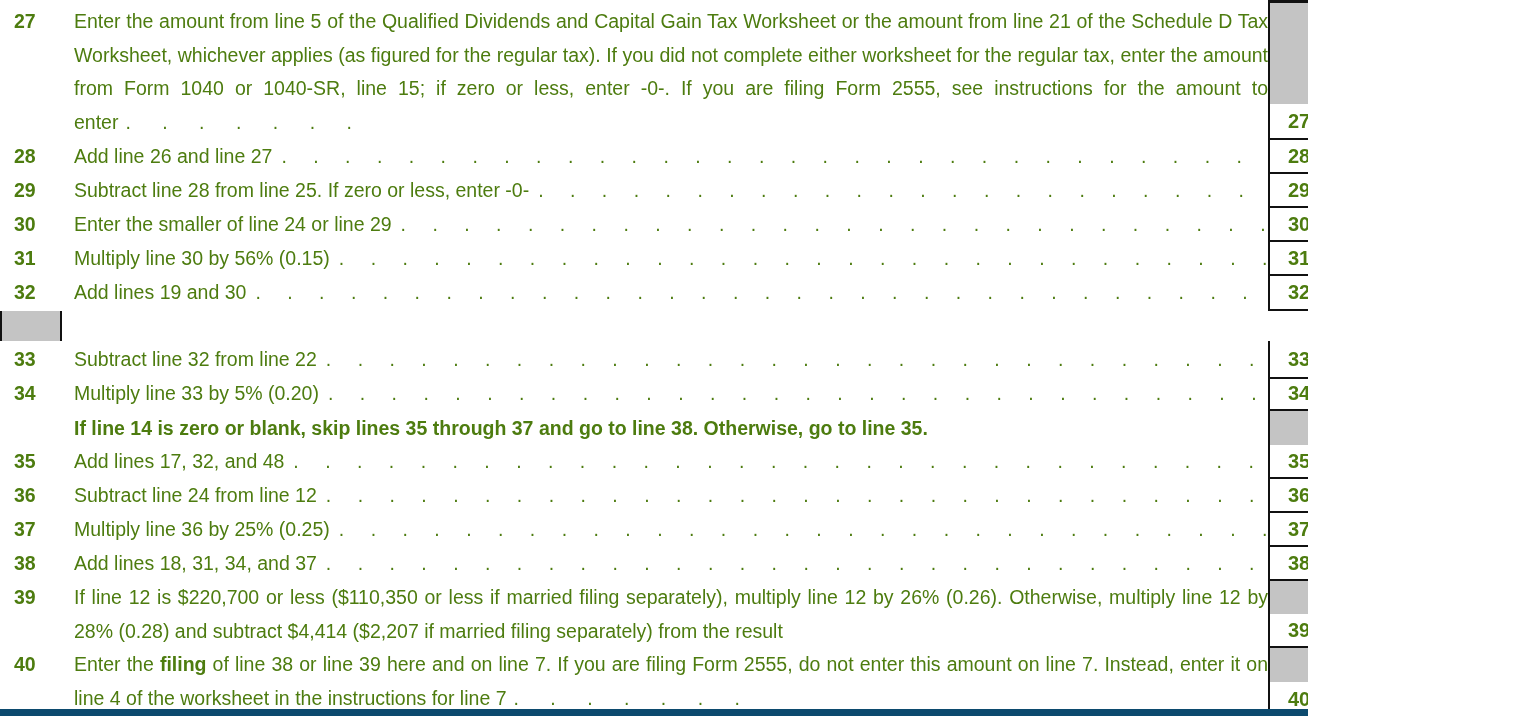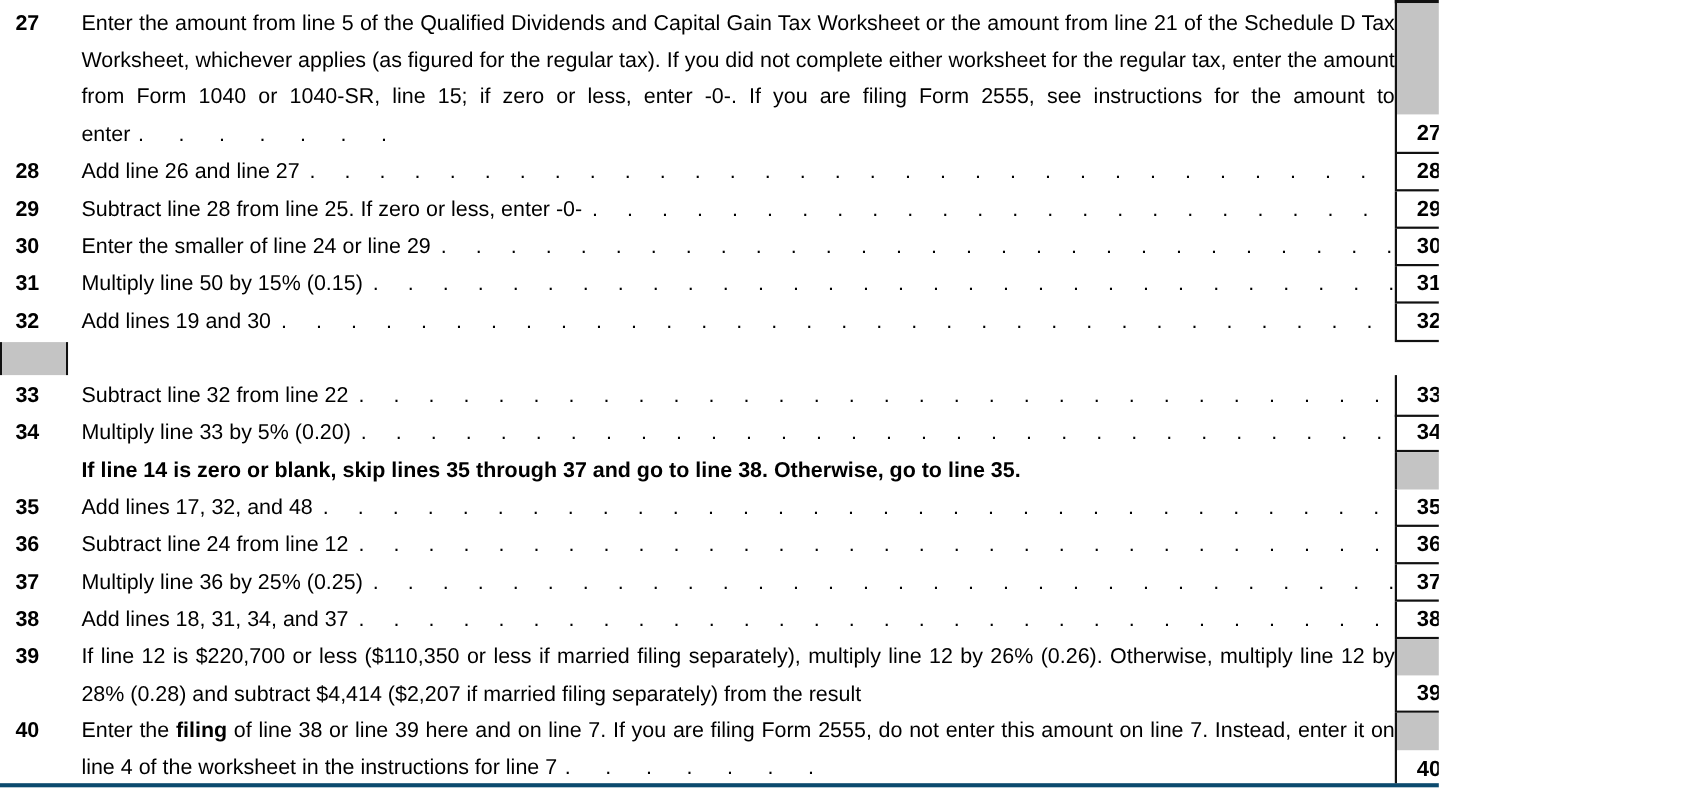--- a/index.html
+++ b/index.html
@@ -1,23 +1,23 @@
 <!DOCTYPE html>
 <html><head>
 <meta charset="utf-8">
 <style>
   html,body { margin:0; padding:0; background:#fff; }
   * { box-sizing:border-box; }
   .form {
     position:relative;
     width:1308px; height:716px;
-    background:#fff; color:#000000;
+    background:#fff; color:#4d7c0f;
     font-family:"Liberation Sans", sans-serif;
     font-size:19.5px;
-    border-bottom:4px solid #0c4a6e;
+    border-bottom:7px solid #0c4a6e;
     overflow:hidden;
   }
   .row { display:flex; width:1536px; }
   .txt { width:1268px; flex-shrink:0; display:flex; align-items:flex-start; line-height:33.5px; }
   .rownum { width:74px; flex-shrink:0; padding-left:14px; font-weight:700; }
   .body { flex:1; min-width:0; }
   .single .body { display:flex; }
   .label { white-space:nowrap; }
   .leader { flex:1; overflow:hidden; white-space:nowrap; word-spacing:21px; padding-left:9px; }
   p.just { margin:0; text-align:justify; text-align-last:left; }
@@ -109,21 +109,21 @@
       </div>
     <div class="entrycol">
         <div class="entryfield" style="height:34px"></div>
       </div>
   </div>
 
   <div class="row single" style="height:34px">
     <div class="txt">
       <span class="rownum">31</span>
       <div class="body">
-          <span class="label">Multiply line 50 by 15% (0.15)</span>
+          <span class="label">Multiply line 30 by 56% (0.15)</span>
           <span class="leader">. . . . . . . . . . . . . . . . . . . . . . . . . . . . . . . . . . . . . . . . . . . . . .</span>
         </div>
     </div>
     <div class="numcol">
         <div class="numbox" style="height:34px">31</div>
       </div>
     <div class="entrycol">
         <div class="entryfield" style="height:34px"></div>
       </div>
   </div>

